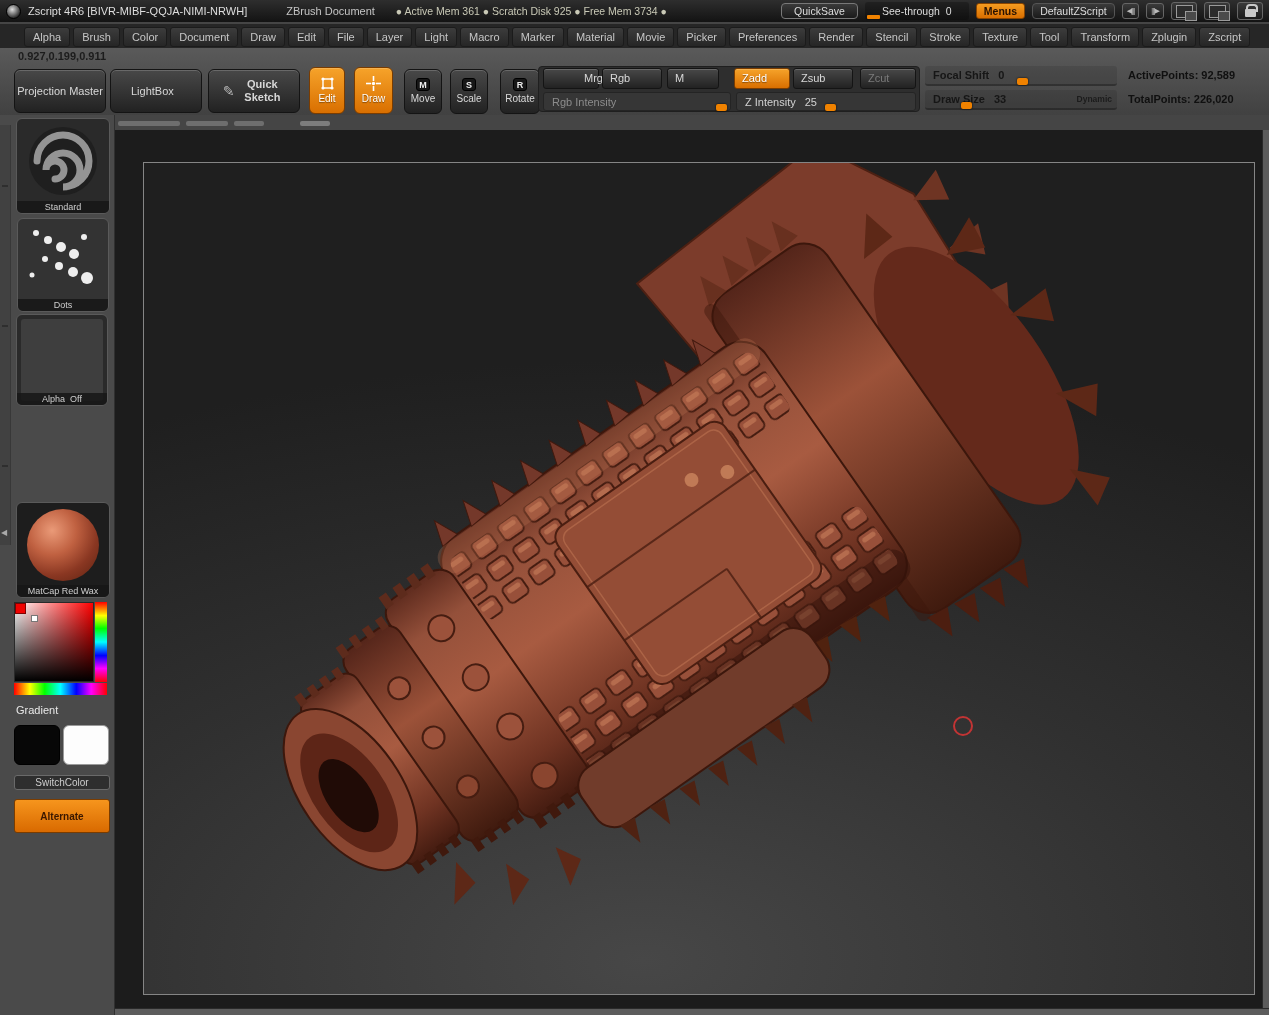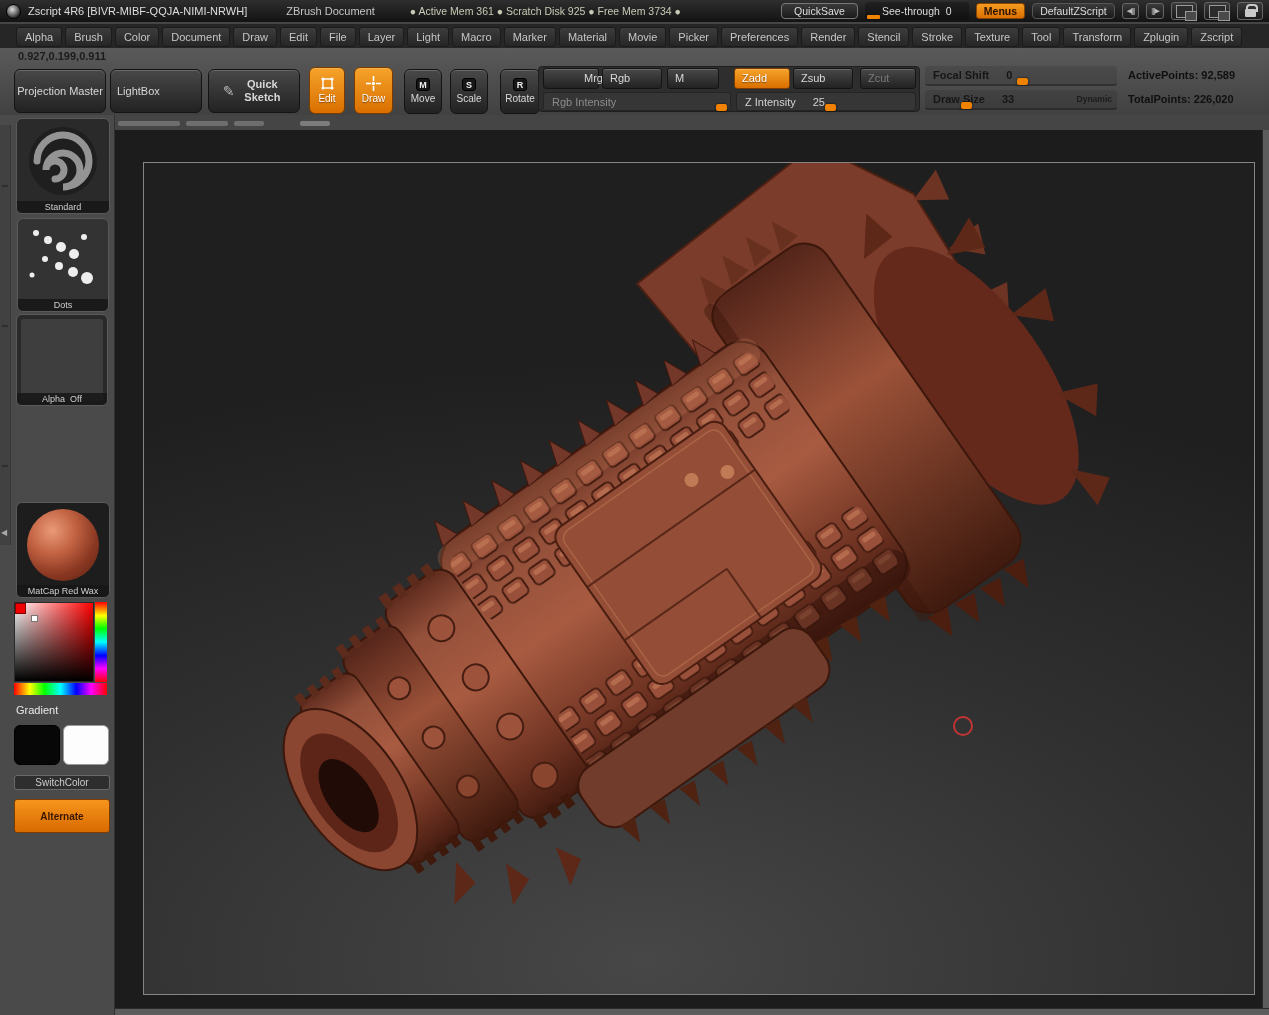--- a/index.html
+++ b/index.html
@@ -8,21 +8,21 @@
 
   
   #titlebar { position:absolute; left:0; top:0; width:1269px; height:22px;
     background:linear-gradient(#2e2e2e,#131313); display:flex; align-items:center;
     gap:7px; padding:0 6px; color:#cfcfcf; font-size:11px; white-space:nowrap; }
   .tb-logo { width:15px; height:15px; border-radius:50%;
     background:radial-gradient(circle at 40% 35%, #ddd 0%, #888 35%, #333 70%, #111 100%);
     border:1px solid #000; flex:0 0 auto; }
   .tb-apptitle { color:#dedede; }
   .tb-doctitle { color:#c4c4c4; margin-left:32px; }
-  .tb-mem { color:#c9c9b6; margin-left:28px; font-size:10.5px; }
+  .tb-mem { color:#c9c9b6; margin-left:14px; font-size:10.5px; }
   .tb-spacer { flex:1; }
   .tb-btn { background:linear-gradient(#3a3a3a,#1a1a1a); border:1px solid #787878;
     border-radius:4px; color:#ddd; font-size:10.5px; padding:1px 12px; cursor:pointer; }
   .tb-btn.flat { border-color:#555; padding:1px 7px; }
   .tb-orange { background:linear-gradient(#f59c20,#d96f00); border:1px solid #8a4500;
     border-radius:3px; color:#2a1200; font-weight:bold; font-size:10.5px; padding:1px 7px; }
   .tb-slider { position:relative; width:104px; height:18px; display:flex; align-items:center;
     justify-content:center; gap:6px; font-size:10.5px; color:#ddd;
     background:rgba(0,0,0,.25); border-radius:3px; }
   .tb-slider .handle { position:absolute; left:2px; bottom:1px; width:13px; height:4px;
@@ -33,21 +33,21 @@
   .doc-ico::after { content:""; position:absolute; right:-5px; bottom:-4px; width:10px; height:8px;
     border:1px solid #9a9a9a; background:#4a4a4a; }
   .tb-icobtn { position:relative; width:26px; height:18px; background:linear-gradient(#3a3a3a,#1a1a1a);
     border:1px solid #666; border-radius:3px; display:flex; align-items:center; justify-content:center; }
   .lock { position:relative; width:11px; height:8px; background:#c9c9c9; border-radius:1px; margin-top:4px; }
   .lock::before { content:""; position:absolute; left:1.5px; top:-5px; width:8px; height:6px;
     border:2px solid #c9c9c9; border-bottom:none; border-radius:4px 4px 0 0; }
 
   
   #menubar { position:absolute; left:0; top:24px; width:1269px; height:26px; background:#262626;
-    border-bottom:1px solid #151515; display:flex; align-items:center; gap:3px; padding-left:16px; }
+    border-bottom:1px solid #151515; display:flex; align-items:center; gap:3px; padding-left:24px; }
   .menu-item { background:linear-gradient(#3c3c3c,#262626); border:1px solid #1b1b1b; border-radius:3px;
     color:#c6c6c6; font-size:11px; padding:3px 8px; cursor:pointer; white-space:nowrap; }
 
   
   #shelf { position:absolute; left:0; top:48px; width:1269px; height:67px;
     background:linear-gradient(#5a5a5a,#414141); }
   .coords { position:absolute; left:18px; top:2px; font-size:11px; font-weight:bold; color:#1c1c1c; }
   .btn { position:absolute; background:linear-gradient(#484848,#222); border:1px solid #141414;
     border-radius:6px; color:#d8d8d8; font-size:11px; display:flex; align-items:center;
     justify-content:center; text-align:center; box-shadow:inset 0 1px 0 rgba(255,255,255,.18);
@@ -55,21 +55,21 @@
   .btn.orange { background:linear-gradient(#f6a32a,#d96f00); border-color:#7a3c00; color:#fff;
     text-shadow:0 1px 1px rgba(0,0,0,.45); }
   .btn.col { flex-direction:column; gap:2px; }
   .sm { border-radius:3px; justify-content:flex-start; padding-left:7px; height:21px; font-size:11px; }
   .sm.disabled { color:#7a7a7a; }
   .badge { width:14px; height:13px; background:#171717; border:1px solid #000; border-radius:3px;
     color:#eee; font-size:9px; font-weight:bold; display:flex; align-items:center; justify-content:center; }
   .grp-panel { position:absolute; left:538px; top:18px; width:382px; height:46px; background:#2e2e2e;
     border-radius:4px; border:1px solid #1f1f1f; }
   .slider { position:absolute; border-radius:3px; font-size:11px; display:flex; align-items:center;
-    padding-left:8px; gap:17px; cursor:pointer; }
+    padding-left:8px; gap:9px; cursor:pointer; }
   .slider .handle { position:absolute; bottom:-1px; width:11px; height:7px; background:#f08200;
     border-radius:2px; box-shadow:0 0 2px #000; }
   .slider.dark { background:#363636; color:#d2d2d2; border:1px solid #242424; }
   .slider.dark.dim { color:#8c8c8c; }
   .slider.gray { background:rgba(0,0,0,.10); color:#161616; font-weight:bold;
     border-bottom:2px solid rgba(0,0,0,.28); }
   .points { position:absolute; font-size:11px; font-weight:bold; color:#101010; }
   .dyn { position:absolute; right:5px; top:4px; font-size:8.5px; font-weight:bold; color:#1c1c1c; }
 
   
@@ -179,21 +179,21 @@
     <span class="menu-item">Tool</span>
     <span class="menu-item">Transform</span>
     <span class="menu-item">Zplugin</span>
     <span class="menu-item">Zscript</span>
   </div>
 
   <div id="shelf">
     <span class="coords">0.927,0.199,0.911</span>
 
     <button class="btn" style="left:14px;top:21px;width:92px;height:44px;">Projection Master</button>
-    <button class="btn" style="left:110px;top:21px;width:92px;height:44px;justify-content:flex-start;padding-left:6px;">LightBox</button>
+    <button class="btn" style="left:110px;top:21px;width:92px;height:44px;justify-content:flex-start;padding-left:20px;">LightBox</button>
     <button class="btn" style="left:208px;top:21px;width:92px;height:44px;gap:5px;">
       <span style="font-size:14px;color:#bbb;">✎</span>
       <span style="width:46px;font-weight:bold;">Quick Sketch</span>
     </button>
 
     <button class="btn orange col" style="left:309px;top:19px;width:36px;height:47px;">
       <svg width="15" height="15" viewBox="0 0 15 15">
           <rect x="3" y="3" width="9" height="9" fill="none" stroke="#fff" stroke-width="1.4"></rect>
           <circle cx="3" cy="3" r="1.6" fill="#fff"></circle>
           <circle cx="12" cy="3" r="1.6" fill="#fff"></circle>

